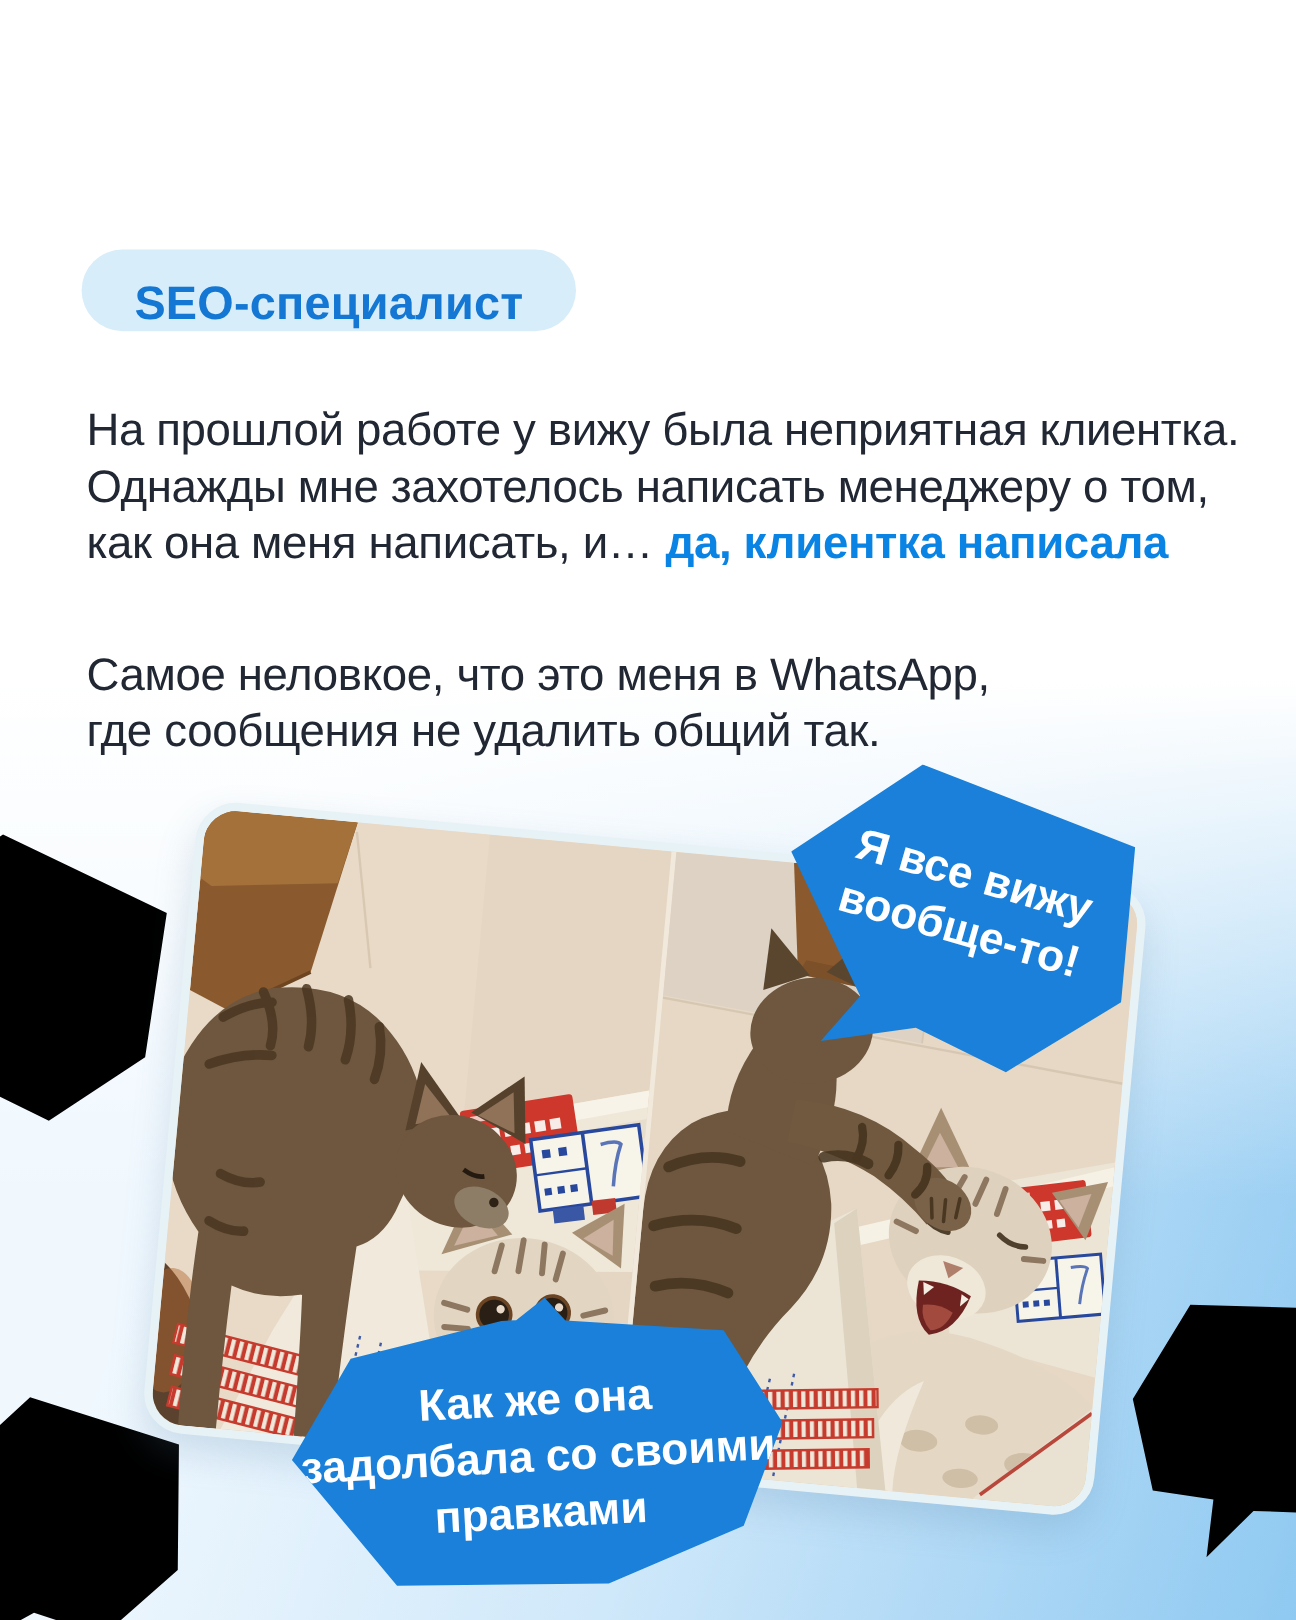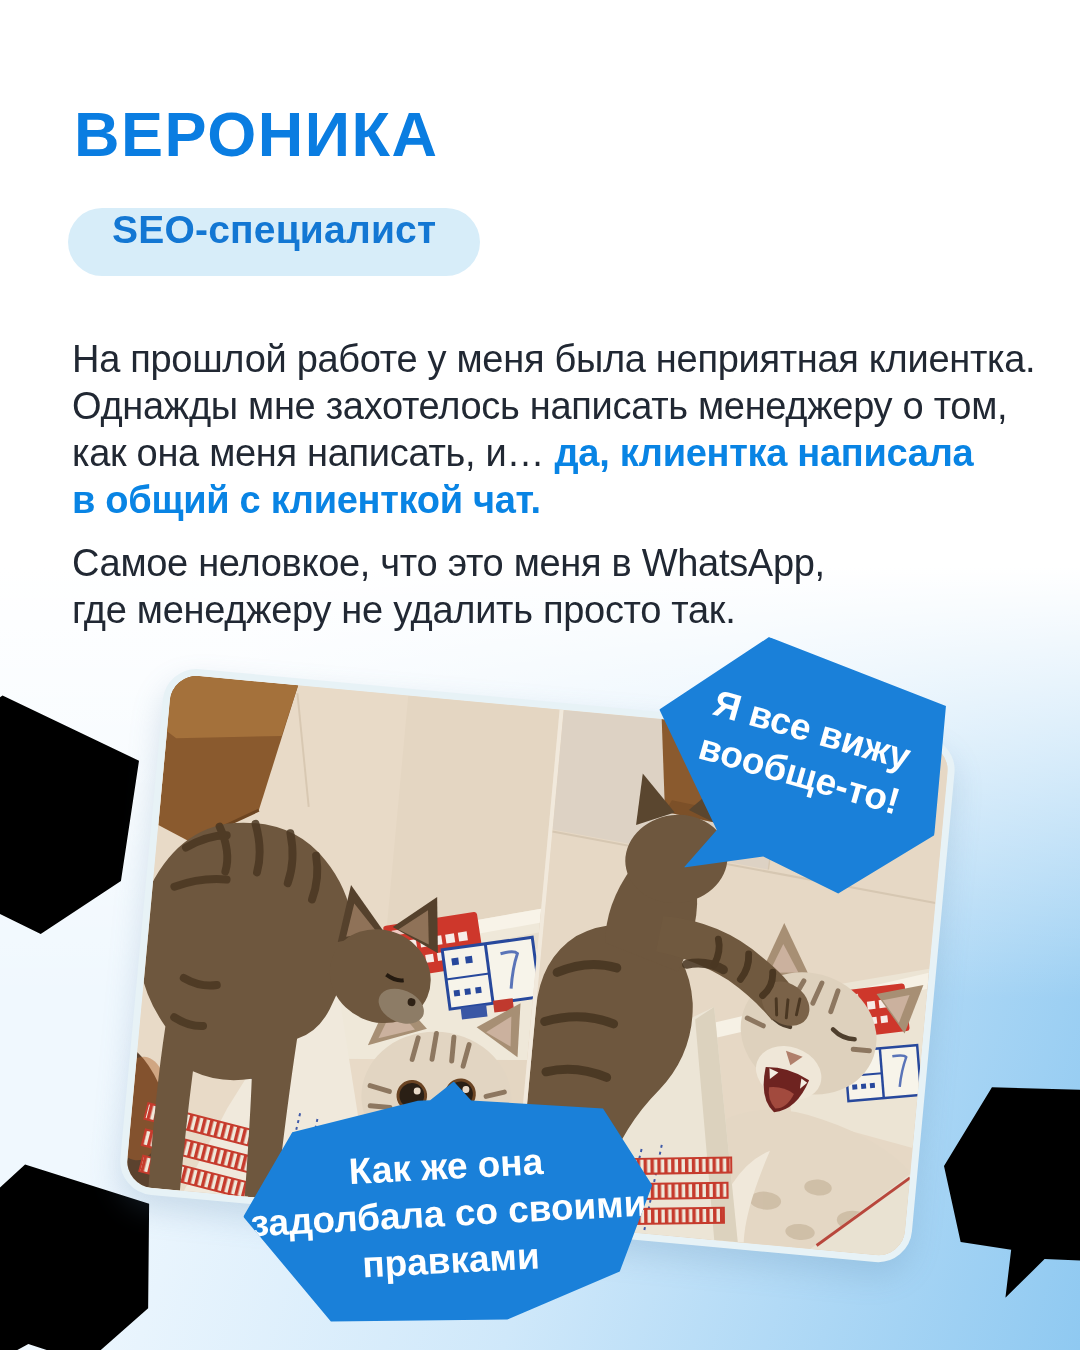--- a/index.html
+++ b/index.html
@@ -10,21 +10,21 @@
       linear-gradient(to bottom, #ffffff 0%, #ffffff 42%, rgba(255,255,255,0) 74%),
       linear-gradient(108deg, #f0f8fe 30%, #cfe8fa 62%, #8fc9f1 100%);
   }
   
   .title{
     position:absolute; left:74px; top:98px;
     font-size:63px; font-weight:800; letter-spacing:1.5px; color:#0a7de1;
   }
   .badge{
     position:absolute; left:68px; top:208px; height:68px;
-    display:inline-flex; align-items:flex-start; padding:0 44px;
+    display:inline-flex; align-items:flex-end; padding:0 44px;
     background:#d7edf9; border-radius:34px;
     font-size:39px; font-weight:700; color:#1377d3; letter-spacing:0.2px;
   }
   
   .story{position:absolute; left:72px; color:#212833; font-size:38px; line-height:47px; letter-spacing:-0.3px; white-space:nowrap;}
   .p1{top:336px;}
   .p2{top:540px;}
   .hl{color:#0984e4; font-weight:700;}
   
   .photo-card{
@@ -78,34 +78,32 @@
   <svg class="deco" style="left:-112px; top:700px; width:250px; height:250px; transform:rotate(18deg); color:#c9e3f8; --dot-color:#ffffff;" viewBox="0 0 100 100">
       <use href="#chatGlyph"></use>
     </svg>
   <svg class="deco" style="left:-58px; top:1166px; width:215px; height:215px; transform:rotate(10deg); color:#c9e3f8; --dot-color:#ffffff;" viewBox="0 0 100 100">
       <use href="#chatGlyph"></use>
     </svg>
   <svg class="deco" style="left:938px; top:1078px; width:215px; height:215px; transform:rotate(-6deg); color:#57a9e8; --dot-color:#aed8f7;" viewBox="0 0 100 100">
       <use href="#chatGlyph"></use>
     </svg>
 
-  <div class="title">ВЕРОНИКА</div>
   <div class="badge">
     <span>SEO-специалист</span>
   </div>
 
   <div class="story p1">
-    <div>На прошлой работе у меня была неприятная клиентка.</div>
+    <div>На прошлой работе у вижу была неприятная клиентка.</div>
     <div>Однажды мне захотелось написать менеджеру о том,</div>
     <div><span>как она меня написать, и… </span><span class="hl">да, клиентка написала</span></div>
-    <div class="hl">в общий с клиенткой чат.</div>
   </div>
   <div class="story p2">
     <div>Самое неловкое, что это меня в WhatsApp,</div>
-    <div>где менеджеру не удалить просто так.</div>
+    <div>где сообщения не удалить общий так.</div>
   </div>
 
   <div class="photo-card">
 
     <svg width="389" viewBox="0 0 394 514" preserveAspectRatio="none">
       <defs>
         <pattern id="rh" width="7" height="16" patternUnits="userSpaceOnUse">
           <rect width="7" height="16" fill="#efe8da"></rect>
           <rect x="2" width="3.5" height="16" fill="#c63b2d"></rect>
         </pattern>

